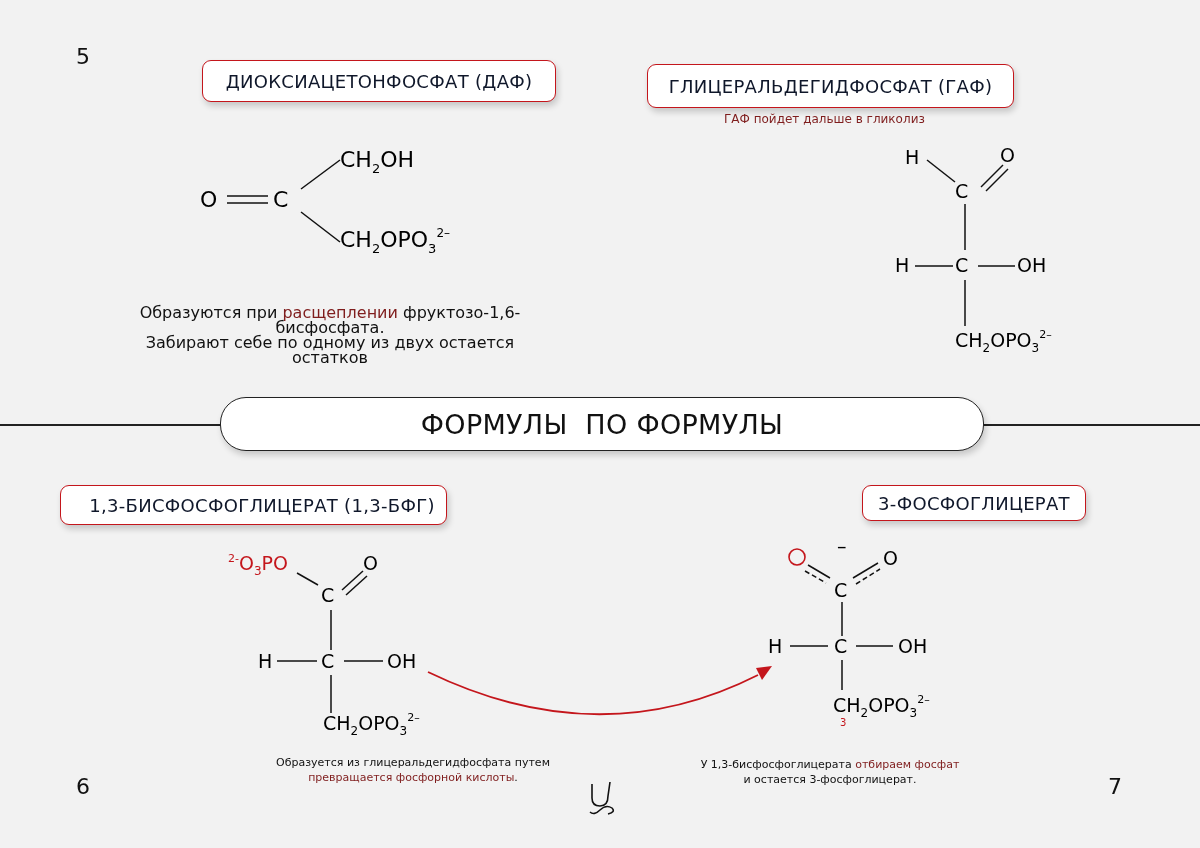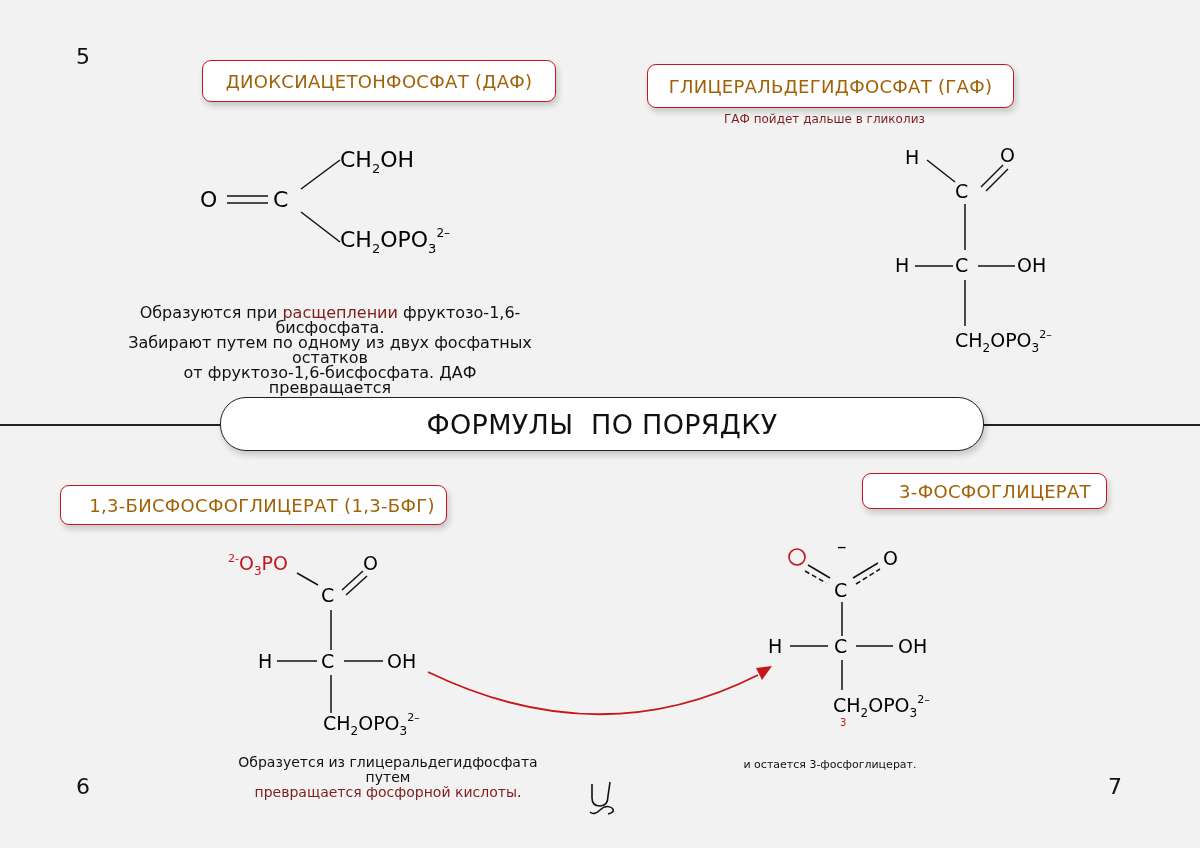--- a/index.html
+++ b/index.html
@@ -8,21 +8,21 @@
     background:#f2f2f2;
     font-family:"DejaVu Sans", sans-serif;
     color:#111;
   }
   .abs { position:absolute; }
   .page-num { font-size:22px; color:#111; }
   .label-box {
     position:absolute; background:#fff; border:1.5px solid #c4161c; border-radius:9px;
     box-shadow:2px 4px 6px rgba(0,0,0,0.18);
     display:flex; align-items:center; justify-content:center;
-    font-size:18px; letter-spacing:0.3px; color:#a16207; white-space:nowrap;
+    font-size:18px; letter-spacing:0.3px; color:#0f172a; white-space:nowrap;
   }
   .title-box {
     position:absolute; background:#fff; border:1.5px solid #222; border-radius:9px;
     box-shadow:2px 4px 6px rgba(0,0,0,0.18);
     display:flex; align-items:center; justify-content:center;
     font-size:27px; letter-spacing:0.3px; white-space:nowrap;
   }
   .red { color:#7f1d1d; }
   .note { font-size:16px; text-align:center; line-height:15px; color:#111; font-family:"DejaVu Sans", sans-serif; }
   .divider { position:absolute; height:1.5px; background:#222; }
@@ -50,22 +50,21 @@
   <line x1="37" y1="63" x2="78" y2="63" stroke="#111" stroke-width="1.5"></line>
   <text x="83" y="67" font-size="22">C</text>
   <line x1="111" y1="49" x2="150" y2="20" stroke="#111" stroke-width="1.5"></line>
   <line x1="111" y1="72" x2="150" y2="102" stroke="#111" stroke-width="1.5"></line>
   <text x="150" y="27" font-size="22"><tspan>CH</tspan><tspan font-size="13" dy="6">2</tspan><tspan dy="-6">OH</tspan></text>
   <text x="150" y="107" font-size="22"><tspan>CH</tspan><tspan font-size="13" dy="6">2</tspan><tspan dy="-6">OPO</tspan><tspan font-size="13" dy="6">3</tspan><tspan font-size="12" dy="-16">2–</tspan></text>
 </svg>
 
 <div class="abs note" style="left:120px;top:305px;width:420px;">
   <div><span>Образуются при </span><span class="red">расщеплении</span><span> фруктозо-1,6-бисфосфата.</span></div>
-  <div>Забирают путем по одному из двух фосфатных остатков</div>
-  <div>от фруктозо-1,6-бисфосфата. ДАФ превращается</div>
+  <div>Забирают себе по одному из двух остается остатков</div>
 </div>
 
 <svg class="abs" style="left:885px;top:140px;" width="200" height="220">
   <text x="20" y="24" font-size="19">H</text>
   <text x="115" y="22" font-size="19">O</text>
   <line x1="42" y1="20" x2="70" y2="42" stroke="#111" stroke-width="1.5"></line>
   <line x1="96" y1="47" x2="118" y2="25" stroke="#111" stroke-width="1.5"></line>
   <line x1="101" y1="51" x2="123" y2="29" stroke="#111" stroke-width="1.5"></line>
   <text x="70" y="58" font-size="19">C</text>
   <line x1="80" y1="64" x2="80" y2="110" stroke="#111" stroke-width="1.5"></line>
@@ -74,28 +73,28 @@
   <text x="70" y="132" font-size="19">C</text>
   <line x1="93" y1="126" x2="130" y2="126" stroke="#111" stroke-width="1.5"></line>
   <text x="132" y="132" font-size="19">OH</text>
   <line x1="80" y1="140" x2="80" y2="186" stroke="#111" stroke-width="1.5"></line>
   <text x="70" y="207" font-size="19"><tspan>CH</tspan><tspan font-size="12" dy="5">2</tspan><tspan dy="-5">OPO</tspan><tspan font-size="12" dy="5">3</tspan><tspan font-size="11" dy="-14">2–</tspan></text>
 </svg>
 
 <div class="divider" style="left:0;top:424px;width:222px;"></div>
 <div class="divider" style="left:982px;top:424px;width:218px;"></div>
 <div class="title-box" style="left:220px;top:397px;width:762px;height:52px;border-radius:26px;">
-  <span>ФОРМУЛЫ </span>&nbsp;&nbsp;<span> ПО ПОРЯДКУ</span>
+  <span>ФОРМУЛЫ </span>&nbsp;&nbsp;<span> ПО ФОРМУЛЫ</span>
 </div>
 
 <div class="label-box" style="left:60px;top:485px;width:368px;height:38px;padding-left:17px;">
   <span>1,3-БИСФОСФОГЛИЦЕРАТ (1,3-БФГ)</span>
 </div>
 
-<div class="label-box" style="left:862px;top:473px;width:222px;height:34px;padding-left:21px;">
+<div class="label-box" style="left:862px;top:485px;width:222px;height:34px;">
   <span>3-ФОСФОГЛИЦЕРАТ</span>
 </div>
 
 <svg class="abs" style="left:220px;top:540px;" width="240" height="200">
   <text x="8" y="30" fill="#c4161c"><tspan font-size="11" dy="-8">2-</tspan><tspan font-size="19" dy="8">O</tspan><tspan font-size="12" dy="5">3</tspan><tspan font-size="19" dy="-5">PO</tspan></text>
   <line x1="77" y1="33" x2="98" y2="45" stroke="#111" stroke-width="1.5"></line>
   <text x="143" y="30" font-size="19">O</text>
   <line x1="122" y1="50" x2="143" y2="31" stroke="#111" stroke-width="1.5"></line>
   <line x1="126" y1="55" x2="147" y2="36" stroke="#111" stroke-width="1.5"></line>
   <text x="101" y="62" font-size="19">C</text>
@@ -127,25 +126,26 @@
   <text x="8" y="123" font-size="19">H</text>
   <line x1="30" y1="116" x2="68" y2="116" stroke="#111" stroke-width="1.5"></line>
   <text x="74" y="123" font-size="19">C</text>
   <line x1="96" y1="116" x2="133" y2="116" stroke="#111" stroke-width="1.5"></line>
   <text x="138" y="123" font-size="19">OH</text>
   <line x1="82" y1="130" x2="82" y2="160" stroke="#111" stroke-width="1.5"></line>
   <text x="73" y="182" font-size="19"><tspan>CH</tspan><tspan font-size="12" dy="5">2</tspan><tspan dy="-5">OPO</tspan><tspan font-size="12" dy="5">3</tspan><tspan font-size="11" dy="-14">2–</tspan></text>
   <text x="80" y="196" font-size="10" fill="#c4161c">3</text>
 </svg>
 
-<div class="abs note" style="left:228px;top:755px;width:320px;font-size:14px;">
+<div class="abs note" style="left:253px;top:755px;width:320px;font-size:11px;">
   <div>Образуется из глицеральдегидфосфата путем</div>
   <div><span class="red">превращается фосфорной кислоты</span><span>.</span></div>
 </div>
 
 <div class="abs note" style="left:660px;top:757px;width:340px;font-size:11px;">
+  <div><span>У 1,3-бисфосфоглицерата </span><span class="red">отбираем фосфат</span></div>
   <div>и остается 3-фосфоглицерат.</div>
 </div>
 
 <svg class="abs" style="left:582px;top:778px;" width="40" height="40">
   <path d="M10 6 L10 20 Q10 28 18 28 Q26 28 26 18 L28 4" fill="none" stroke="#111" stroke-width="1.6"></path>
   <path d="M8 34 Q12 38 18 32 Q24 26 30 30 Q34 34 26 36" fill="none" stroke="#111" stroke-width="1.5"></path>
 </svg>
 
 </body></html>

